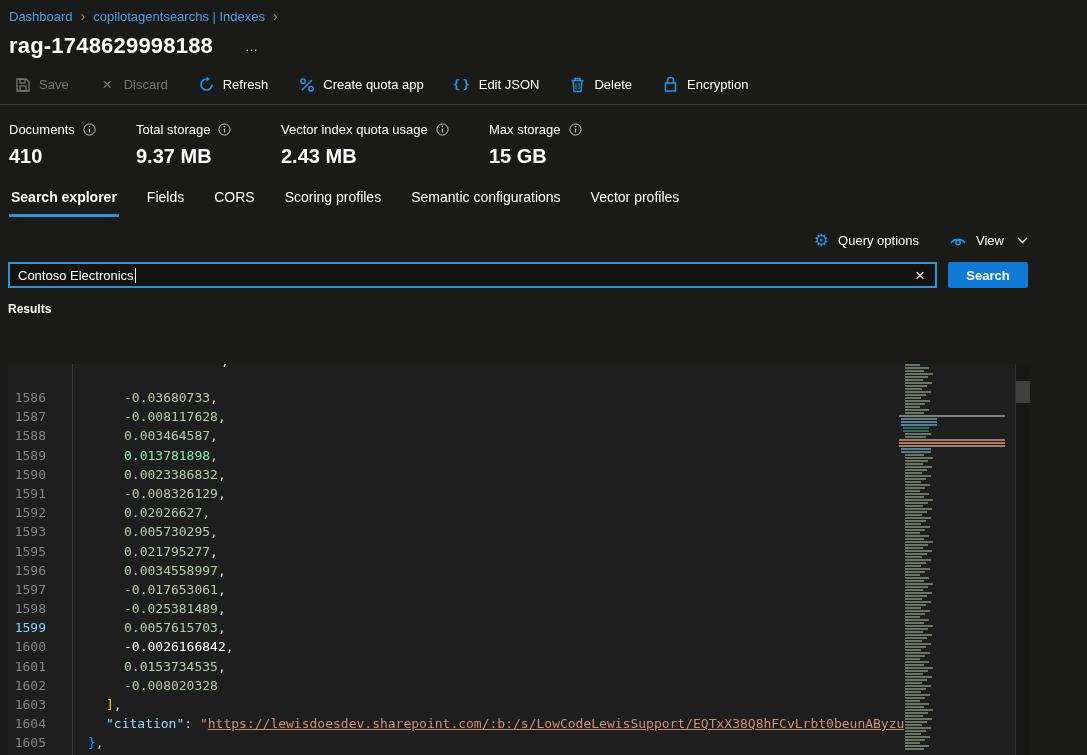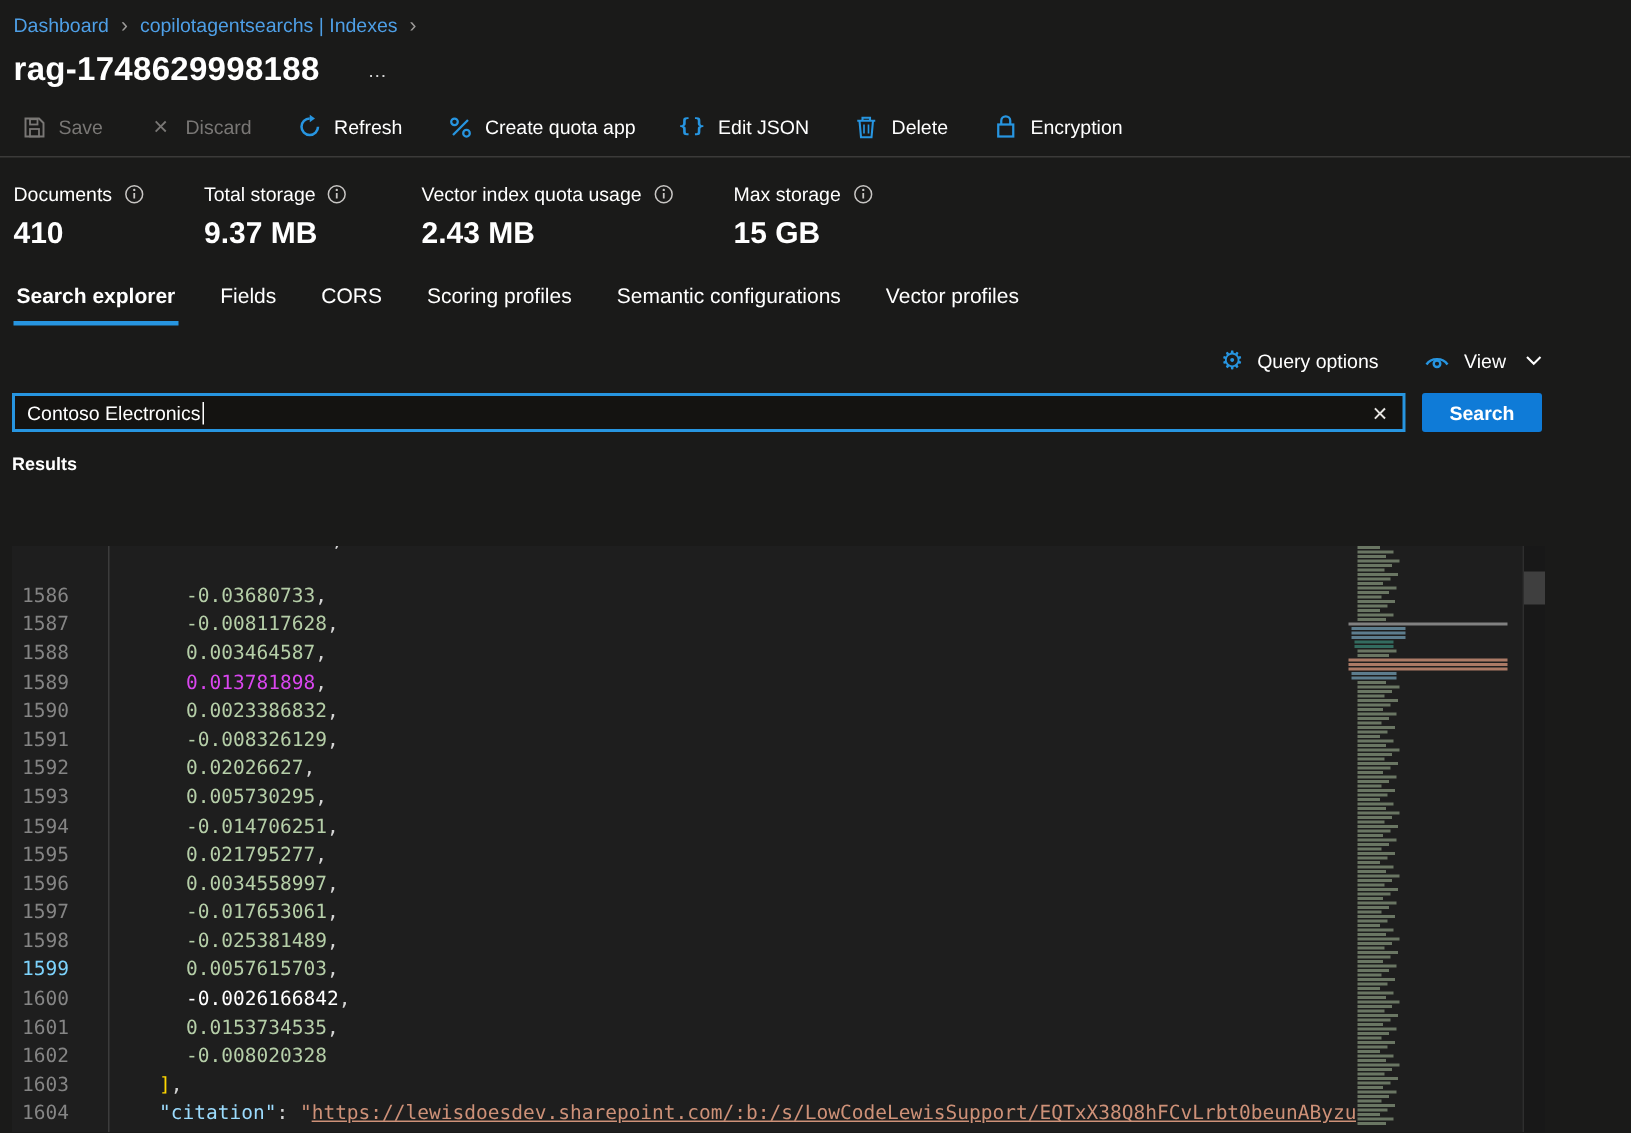--- a/index.html
+++ b/index.html
@@ -246,26 +246,25 @@
 
 <div class="results-label">Results</div>
 
 <div class="editor">
   <div class="indent-guide"></div>
   <div class="clip-remnant" id="clipRemnant" style="color: rgb(212, 212, 212);">,</div>
   <div class="code-area" id="codeArea">
       <div class="code-row"><span class="ln" style="color: rgb(133, 133, 133);">1586</span><span class="code-txt d3"><span style="color:#b5cea8">-0.03680733</span><span style="color:#d4d4d4">,</span></span></div>
       <div class="code-row"><span class="ln" style="color: rgb(133, 133, 133);">1587</span><span class="code-txt d3"><span style="color:#b5cea8">-0.008117628</span><span style="color:#d4d4d4">,</span></span></div>
       <div class="code-row"><span class="ln" style="color: rgb(133, 133, 133);">1588</span><span class="code-txt d3"><span style="color:#b5cea8">0.003464587</span><span style="color:#d4d4d4">,</span></span></div>
-      <div class="code-row"><span class="ln" style="color: rgb(133, 133, 133);">1589</span><span class="code-txt d3"><span style="color:#d946ef">0.013781898</span><span style="color:#d4d4d4">,</span></span></div>
+      <div class="code-row"><span class="ln" style="color: rgb(133, 133, 133);">1589</span><span class="code-txt d3"><span style="color:#86efac">0.013781898</span><span style="color:#d4d4d4">,</span></span></div>
       <div class="code-row"><span class="ln" style="color: rgb(133, 133, 133);">1590</span><span class="code-txt d3"><span style="color:#b5cea8">0.0023386832</span><span style="color:#d4d4d4">,</span></span></div>
       <div class="code-row"><span class="ln" style="color: rgb(133, 133, 133);">1591</span><span class="code-txt d3"><span style="color:#b5cea8">-0.008326129</span><span style="color:#d4d4d4">,</span></span></div>
       <div class="code-row"><span class="ln" style="color: rgb(133, 133, 133);">1592</span><span class="code-txt d3"><span style="color:#b5cea8">0.02026627</span><span style="color:#d4d4d4">,</span></span></div>
       <div class="code-row"><span class="ln" style="color: rgb(133, 133, 133);">1593</span><span class="code-txt d3"><span style="color:#b5cea8">0.005730295</span><span style="color:#d4d4d4">,</span></span></div>
-      <div class="code-row"><span class="ln" style="color: rgb(133, 133, 133);">1594</span><span class="code-txt d3"><span style="color:#b5cea8">-0.014706251</span><span style="color:#d4d4d4">,</span></span></div>
       <div class="code-row"><span class="ln" style="color: rgb(133, 133, 133);">1595</span><span class="code-txt d3"><span style="color:#b5cea8">0.021795277</span><span style="color:#d4d4d4">,</span></span></div>
       <div class="code-row"><span class="ln" style="color: rgb(133, 133, 133);">1596</span><span class="code-txt d3"><span style="color:#b5cea8">0.0034558997</span><span style="color:#d4d4d4">,</span></span></div>
       <div class="code-row"><span class="ln" style="color: rgb(133, 133, 133);">1597</span><span class="code-txt d3"><span style="color:#b5cea8">-0.017653061</span><span style="color:#d4d4d4">,</span></span></div>
       <div class="code-row"><span class="ln" style="color: rgb(133, 133, 133);">1598</span><span class="code-txt d3"><span style="color:#b5cea8">-0.025381489</span><span style="color:#d4d4d4">,</span></span></div>
       <div class="code-row"><span class="ln" style="color: #7dd3fc;">1599</span><span class="code-txt d3"><span style="color:#b5cea8">0.0057615703</span><span style="color:#d4d4d4">,</span></span></div>
       <div class="code-row"><span class="ln" style="color: rgb(133, 133, 133);">1600</span><span class="code-txt d3"><span style="color:#ffffff">-0.0026166842</span><span style="color:#d4d4d4">,</span></span></div>
       <div class="code-row"><span class="ln" style="color: rgb(133, 133, 133);">1601</span><span class="code-txt d3"><span style="color:#b5cea8">0.0153734535</span><span style="color:#d4d4d4">,</span></span></div>
       <div class="code-row"><span class="ln" style="color: rgb(133, 133, 133);">1602</span><span class="code-txt d3"><span style="color:#b5cea8">-0.008020328</span></span></div>
       <div class="code-row"><span class="ln" style="color: rgb(133, 133, 133);">1603</span><span class="code-txt d2"><span style="color:#ffd700">]</span><span style="color:#d4d4d4">,</span></span></div>
       <div class="code-row"><span class="ln" style="color: rgb(133, 133, 133);">1604</span><span class="code-txt d2"><span style="color:#9cdcfe">"citation"</span><span style="color:#d4d4d4">: </span><span style="color:#ce9178">"</span><span class="url-link" style="color:#ce9178">https://lewisdoesdev.sharepoint.com/:b:/s/LowCodeLewisSupport/EQTxX38Q8hFCvLrbt0beunAByzu</span></span></div>

